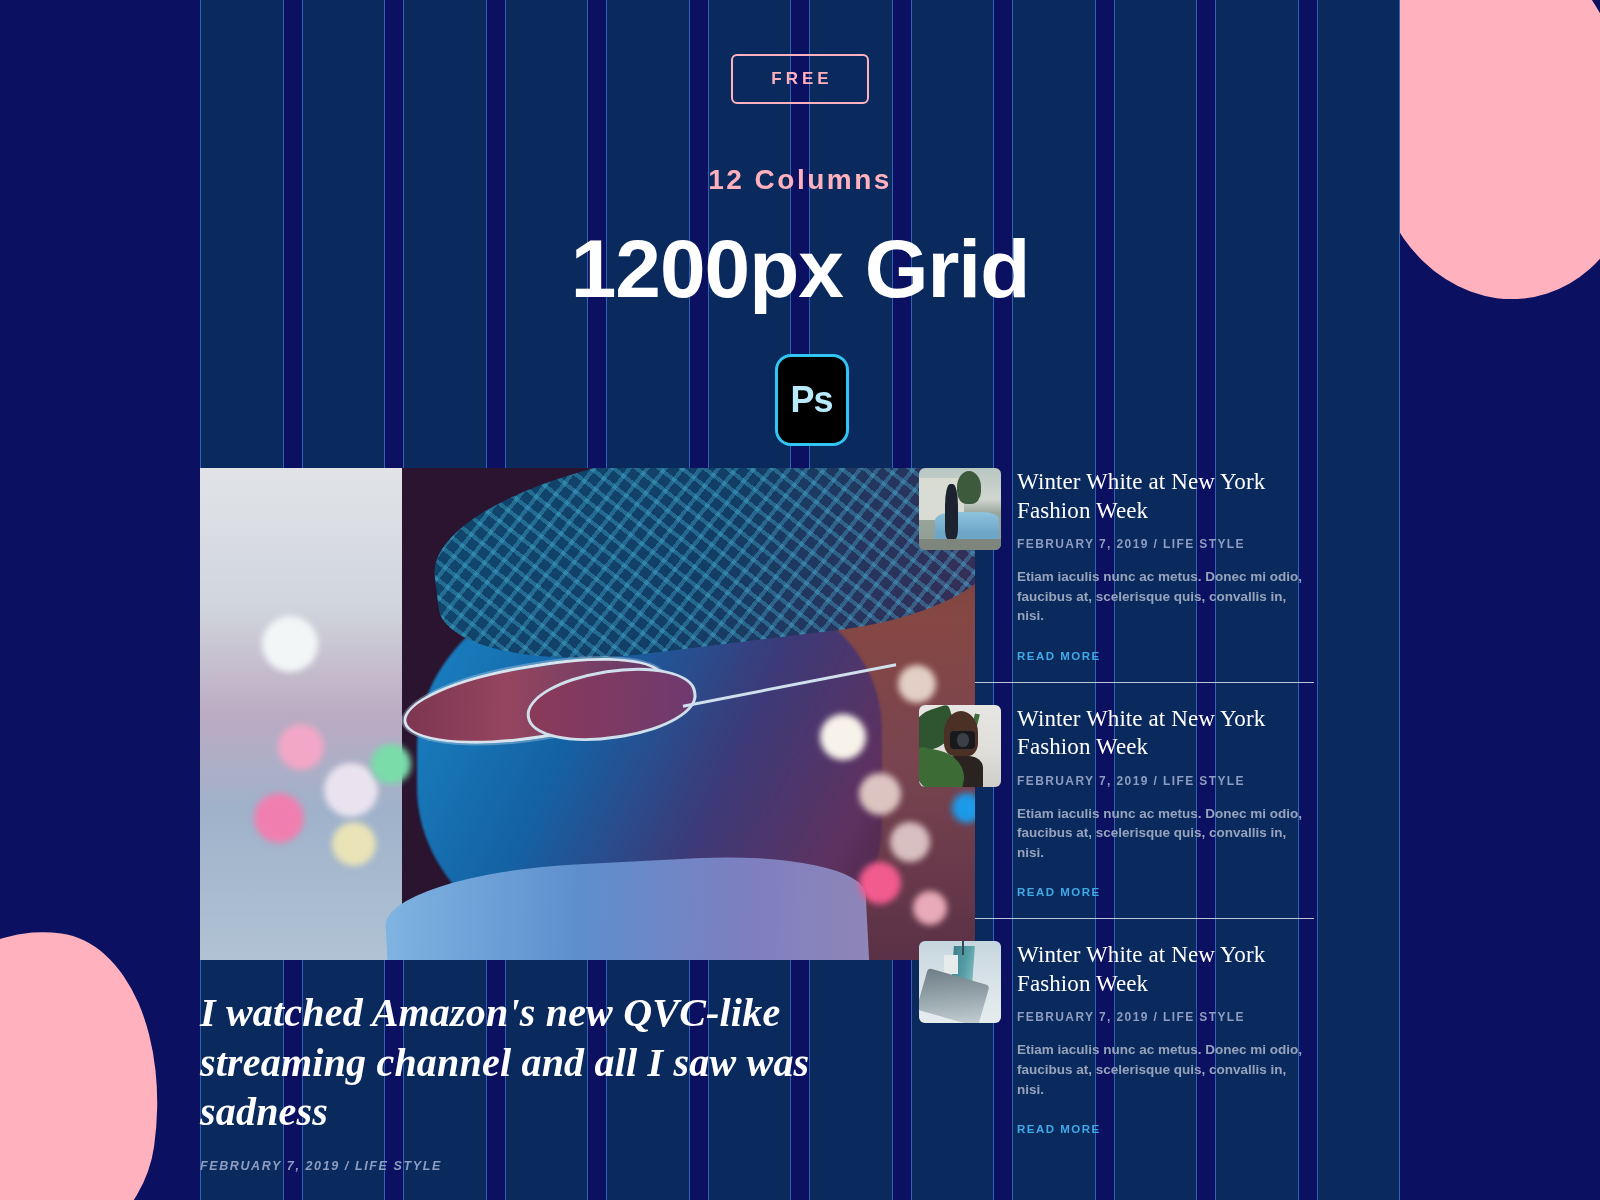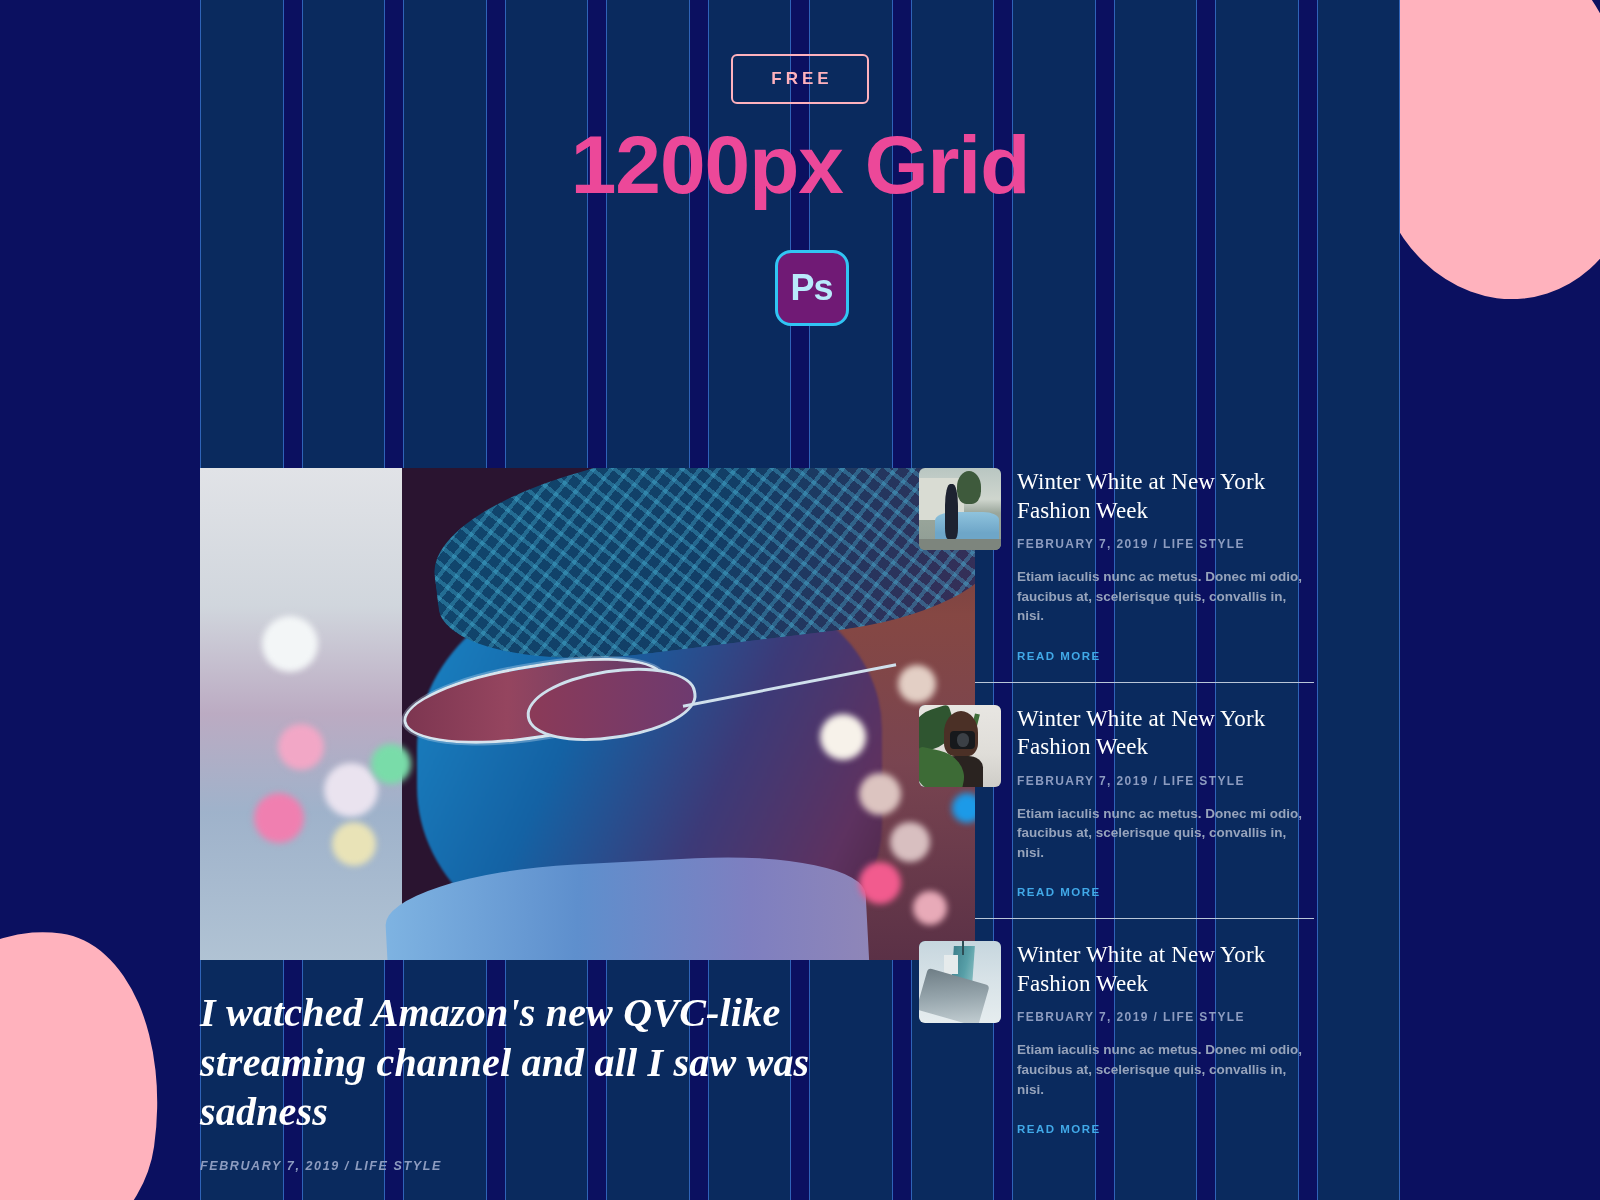--- a/index.html
+++ b/index.html
@@ -53,33 +53,33 @@
     padding:13px 34px 13px 38px;
   }
   .subtitle {
     margin-top:60px;
     color:#ffb2bd;
     font-size:28px;
     font-weight:bold;
     letter-spacing:2.5px;
   }
   .bigtitle {
-    margin-top:18px;
-    color:#ec4899;
+    margin-top:30px;
+    color:#ffffff;
     font-size:82px;
     font-weight:bold;
     letter-spacing:-1px;
     line-height:1.05;
   }
 
   
   .ps-wrap { margin-top:42px; display:flex; justify-content:center; }
   .ps-icon {
-    width:74px; height:76px;
-    background:#701a75;
+    width:74px; height:92px;
+    background:#000000;
     border:3px solid #31c5f4;
     border-radius:16px;
     display:flex; align-items:center; justify-content:center;
     font-size:36px; font-weight:bold;
     color:#b9eafb;
     letter-spacing:-1px;
     font-family:"Liberation Sans", sans-serif;
     margin-left:23px;
   }
 
@@ -257,20 +257,21 @@
   <div class="grid-col"></div>
   <div class="grid-col"></div>
   <div class="grid-col"></div>
   <div class="grid-col"></div>
 </div>
 
 <div class="content">
 
   <div class="header">
     <div class="free-badge">FREE</div>
+    <div class="subtitle">12 Columns</div>
     <div class="bigtitle">1200px Grid</div>
     <div class="ps-wrap">
       <div class="ps-icon">Ps</div>
     </div>
   </div>
 
   <div class="main">
 
     <div class="hero">
       <div class="hero-img">

